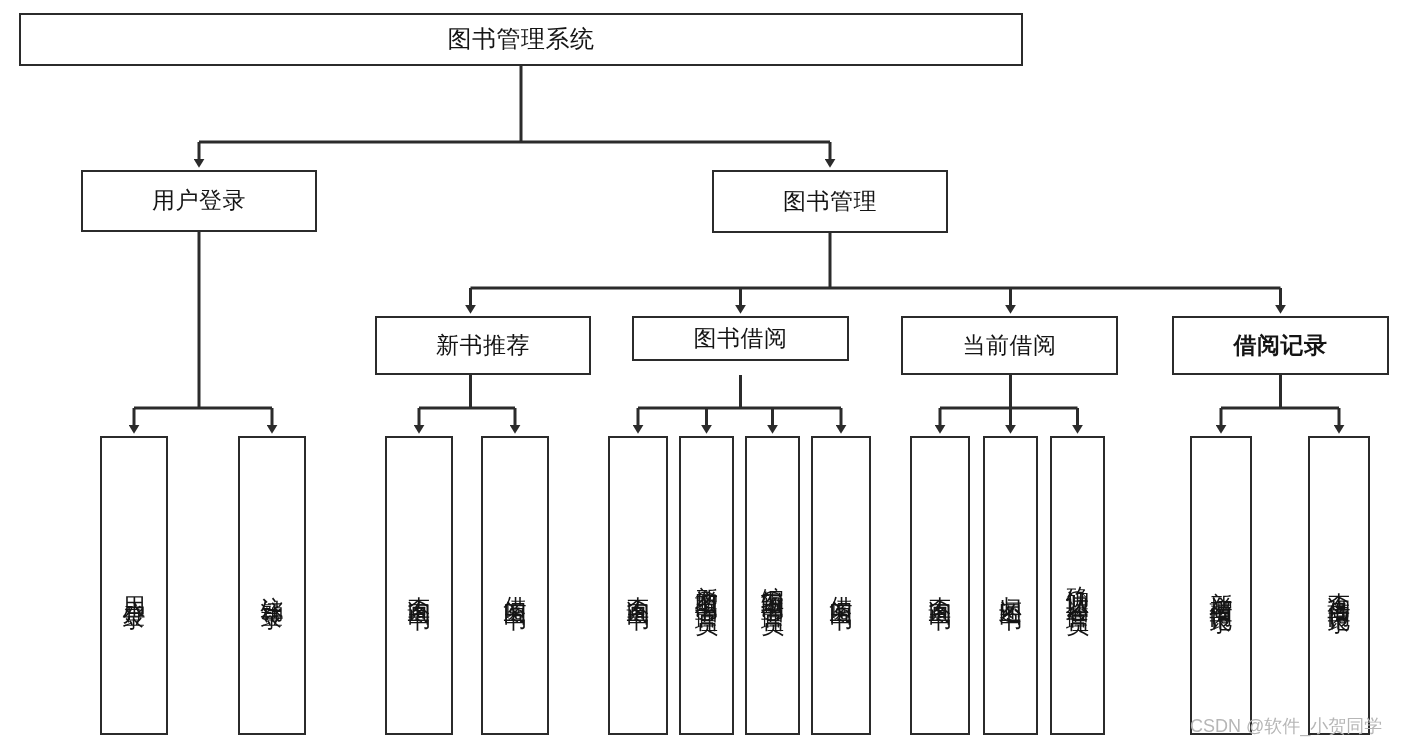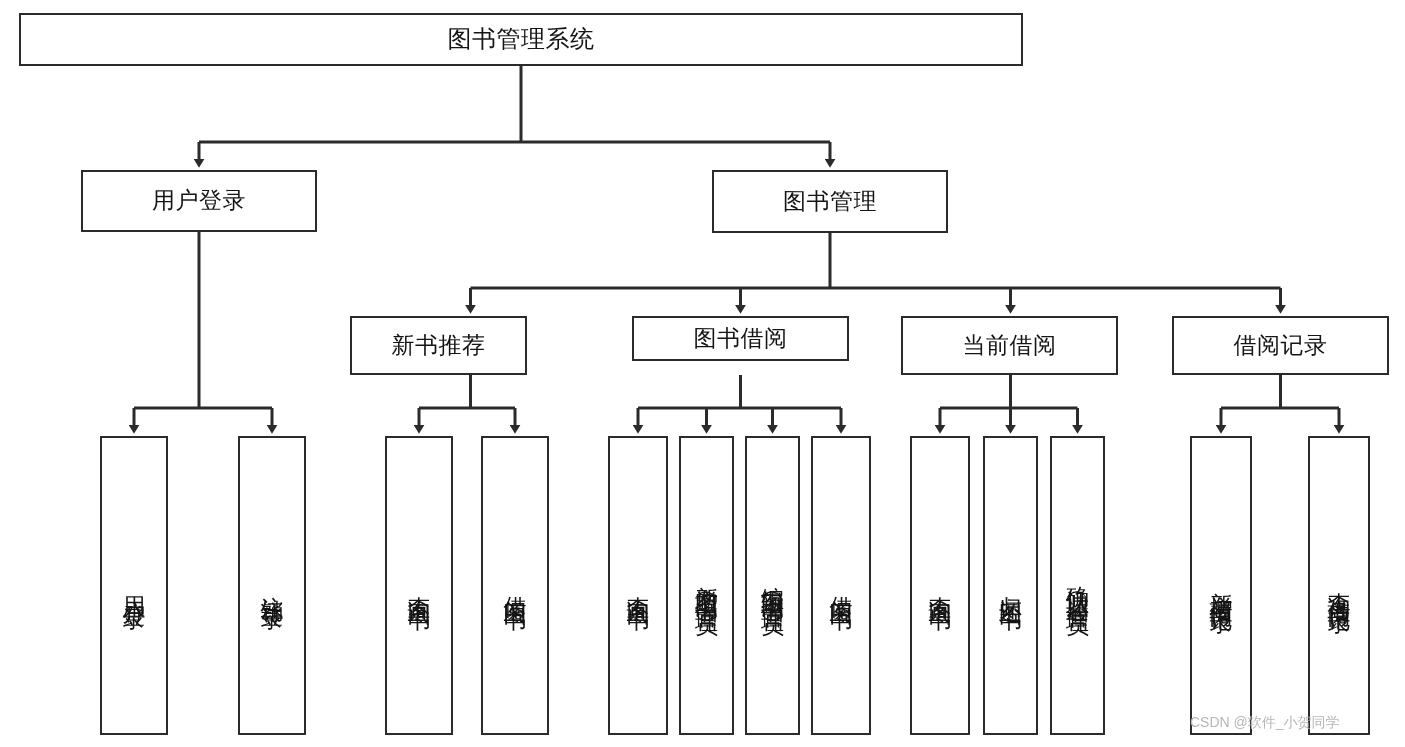--- a/index.html
+++ b/index.html
@@ -49,21 +49,21 @@
     letter-spacing: 4px;
     font-size: 23px;
     line-height: 1.0;
     white-space: nowrap;
   }
   .node.root .label { font-size: 24px; }
   .watermark {
     position: absolute;
     left: 1190px;
     top: 714px;
-    font-size: 14px;
+    font-size: 18px;
     color: #b6b6b6;
     white-space: nowrap;
     z-index: 5;
     font-family: "Liberation Sans", "DejaVu Sans", sans-serif;
   }
 </style>
 </head>
 <body>
 
 <div id="canvas">
@@ -114,30 +114,30 @@
   <div id="node-layer">
       <div class="node root" style="left: 19px; top: 13px; width: 1004px; height: 53px;">
         <span class="label">图书管理系统</span>
       </div>
       <div class="node" style="left: 81px; top: 170px; width: 236px; height: 62px;">
         <span class="label">用户登录</span>
       </div>
       <div class="node" style="left: 712px; top: 170px; width: 236px; height: 63px;">
         <span class="label">图书管理</span>
       </div>
-      <div class="node" style="left: 350px; top: 316px; width: 177px; height: 59px;">
+      <div class="node" style="left: 375px; top: 316px; width: 216px; height: 59px;">
         <span class="label">新书推荐</span>
       </div>
       <div class="node" style="left: 632px; top: 316px; width: 217px; height: 45px;">
         <span class="label">图书借阅</span>
       </div>
       <div class="node" style="left: 901px; top: 316px; width: 217px; height: 59px;">
         <span class="label">当前借阅</span>
       </div>
-      <div class="node" style="left: 1172px; top: 316px; width: 217px; height: 59px;">
+      <div class="node" style="left: 1172px; top: 316px; width: 217px; height: 59px; font-weight: bold;">
         <span class="label">借阅记录</span>
       </div>
       <div class="node vertical" style="left: 100px; top: 436px; width: 68px; height: 299px;">
         <span class="label">用户登录</span>
       </div>
       <div class="node vertical" style="left: 238px; top: 436px; width: 68px; height: 299px;">
         <span class="label">注销登录</span>
       </div>
       <div class="node vertical" style="left: 385px; top: 436px; width: 68px; height: 299px;">
         <span class="label">查询图书</span>

